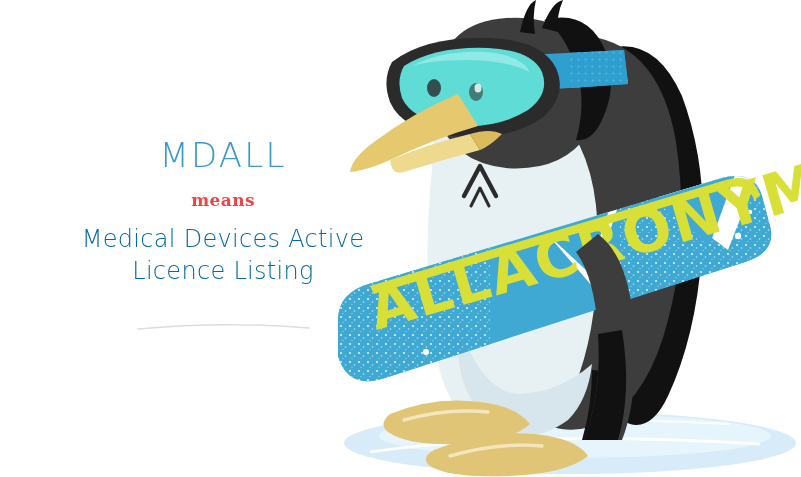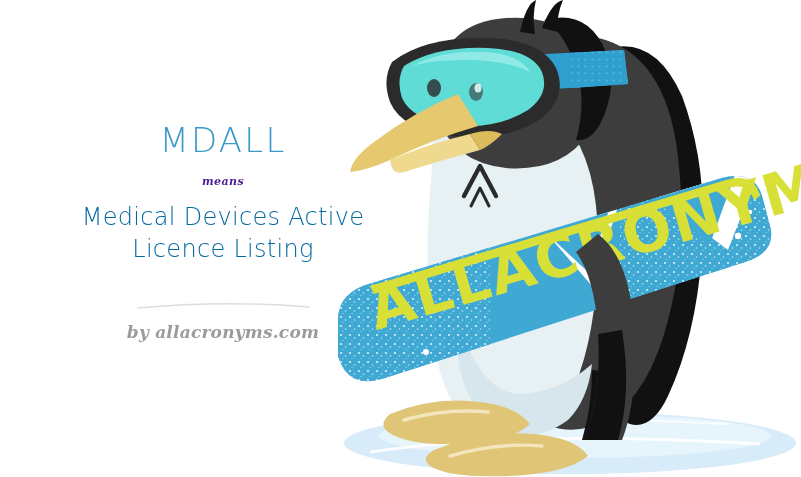--- a/index.html
+++ b/index.html
@@ -31,23 +31,22 @@
     font-weight:300;
     font-size:34px;
     letter-spacing:2.2px;
     color:#3b9ac8;
     line-height:1.15;
     text-align:center;
   }
   #means {
     font-family:"DejaVu Serif", serif;
     font-weight:bold;
-    font-style:italic;
-    font-size:11px;
-    color:#4c1d95;
+    font-size:17px;
+    color:#ef4444;
     letter-spacing:.4px;
     margin-top:15px;
     text-align:center;
   }
   #definition {
     font-family:"DejaVu Sans", sans-serif;
     font-weight:300;
     font-size:24px;
     color:#0369a1;
     line-height:1.32;
@@ -92,21 +91,20 @@
     <div id="means">means</div>
 
     <div id="definition">Medical Devices Active Licence Listing</div>
 
     <div id="divider">
       <svg viewBox="0 0 175 10" preserveAspectRatio="none" aria-hidden="true">
         <path d="M2,8 Q87,0 173,7" fill="none" stroke="#d8dee2" stroke-width="1.4" stroke-linecap="round"></path>
       </svg>
     </div>
 
-    <div id="source">by allacronyms.com</div>
   </div>
 
   <div id="illustration">
     <svg viewBox="0 0 471 477" xmlns="http://www.w3.org/2000/svg" aria-hidden="true">
 
       <defs>
 
         <pattern id="speckle" width="9" height="9" patternUnits="userSpaceOnUse">
           <rect width="9" height="9" fill="#3fa9d4"></rect>
           <circle cx="2" cy="2" r="1.1" fill="#ffffff" opacity=".85"></circle>

